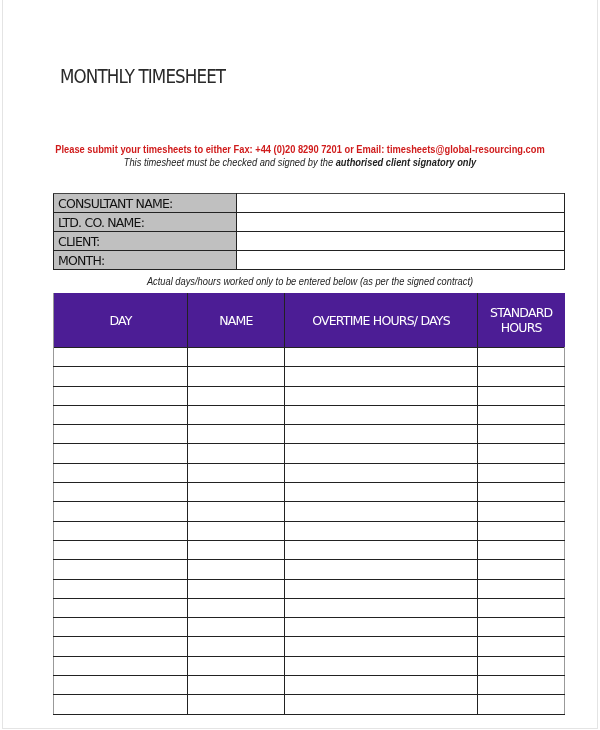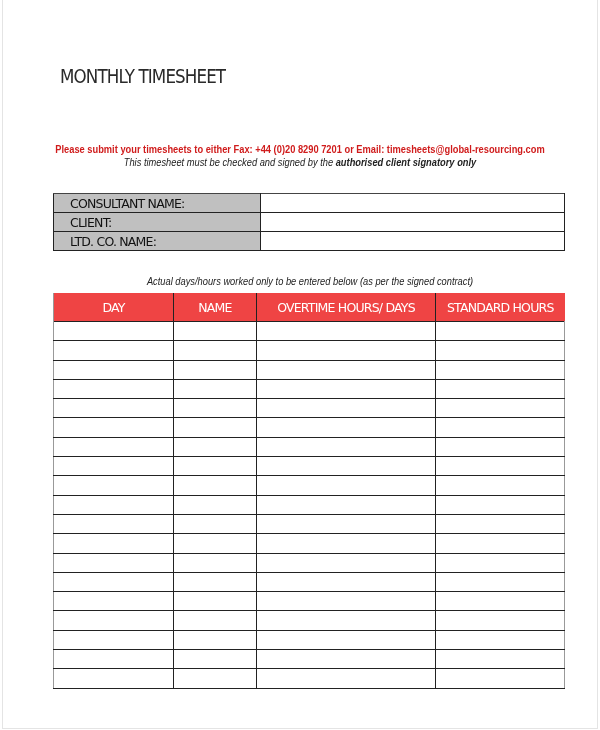--- a/index.html
+++ b/index.html
@@ -3,26 +3,26 @@
 <meta charset="utf-8">
 <style>
   html, body { margin: 0; padding: 0; background: #ffffff; }
   body { width: 600px; height: 730px; position: relative; overflow: hidden; font-family: "Liberation Sans", sans-serif; }
   .page { position: absolute; left: 2px; top: 0; width: 594px; height: 728px; border-left: 1px solid #e4e4e4; border-right: 1px solid #e4e4e4; border-bottom: 1px solid #e4e4e4; background: #fff; }
   .title { position: absolute; left: 60px; top: 65px; font-size: 19px; color: #2a2a2a; letter-spacing: -1px; font-family: "DejaVu Sans", sans-serif; transform: scaleX(0.88); transform-origin: left; }
   .notice { position: absolute; left: 0; width: 600px; top: 144px; text-align: center; font-size: 10px; font-weight: bold; color: #d01c1c; transform: scaleX(0.93); }
   .notice2 { position: absolute; left: 0; width: 600px; top: 157px; text-align: center; font-size: 10px; font-style: italic; color: #222; transform: scaleX(0.93); }
   .notice2 b { font-weight: bold; }
   table.info { position: absolute; left: 53px; top: 193px; width: 512px; border-collapse: collapse; }
-  table.info td { height: 18px; padding: 0 16px; border: 1px solid #222; font-size: 13px; color: #111; }
+  table.info td { height: 18px; padding: 0 4px; border: 1px solid #222; font-size: 13px; color: #111; }
   table.info td.lbl { width: 174px; background: #c0c0c0; font-family: "DejaVu Sans", sans-serif; font-size: 12.5px; letter-spacing: -0.8px; }
   table.info tr:first-child td, table.info { border-top: 1.5px solid #444; }
   .subnote { position: absolute; left: 0; width: 620px; top: 276px; text-align: center; font-size: 10px; font-style: italic; color: #222; transform: scaleX(0.93); }
   table.ts { position: absolute; left: 53px; top: 293px; width: 512px; border-collapse: collapse; }
-  table.ts th { background: #ef4444; color: #fff; font-weight: normal; height: 18px; font-size: 12.5px; font-family: "DejaVu Sans", sans-serif; letter-spacing: -0.8px; border-left: 1px solid #222; padding: 5px; }
+  table.ts th { background: #4c1d95; color: #fff; font-weight: normal; height: 18px; font-size: 12.5px; font-family: "DejaVu Sans", sans-serif; letter-spacing: -0.8px; border-left: 1px solid #222; padding: 12px; }
   table.ts th:first-child { border-left: 1px solid #999; }
   table.ts td { height: 18.3px; border: 1px solid #222; padding: 0; }
   table.ts td:first-child { border-left: 1.5px solid #999; }
   table.ts td:last-child { border-right: 1.5px solid #999; }
 </style>
 </head>
 <body>
 
 <div class="page"></div>
 
@@ -31,25 +31,29 @@
 <div class="notice">Please submit your timesheets to either Fax: +44 (0)20 8290 7201 or Email: timesheets@global-resourcing.com</div>
 <div class="notice2"><span>This timesheet must be checked and signed by the </span><b>authorised client signatory only</b></div>
 
 <table class="info">
   <tbody>
       <tr>
     <td class="lbl">CONSULTANT NAME:</td>
     <td></td>
   </tr>
   <tr>
+    <td class="lbl">LTD. CO. NAME:</td>
+    <td></td>
+  </tr>
+  <tr>
     <td class="lbl">CLIENT:</td>
     <td></td>
   </tr>
   <tr>
-    <td class="lbl">LTD. CO. NAME:</td>
+    <td class="lbl">MONTH:</td>
     <td></td>
   </tr>
 </tbody>
   </table>
 
 <div class="subnote">Actual days/hours worked only to be entered below (as per the signed contract)</div>
 
 <table class="ts">
   <thead>
     <tr>

